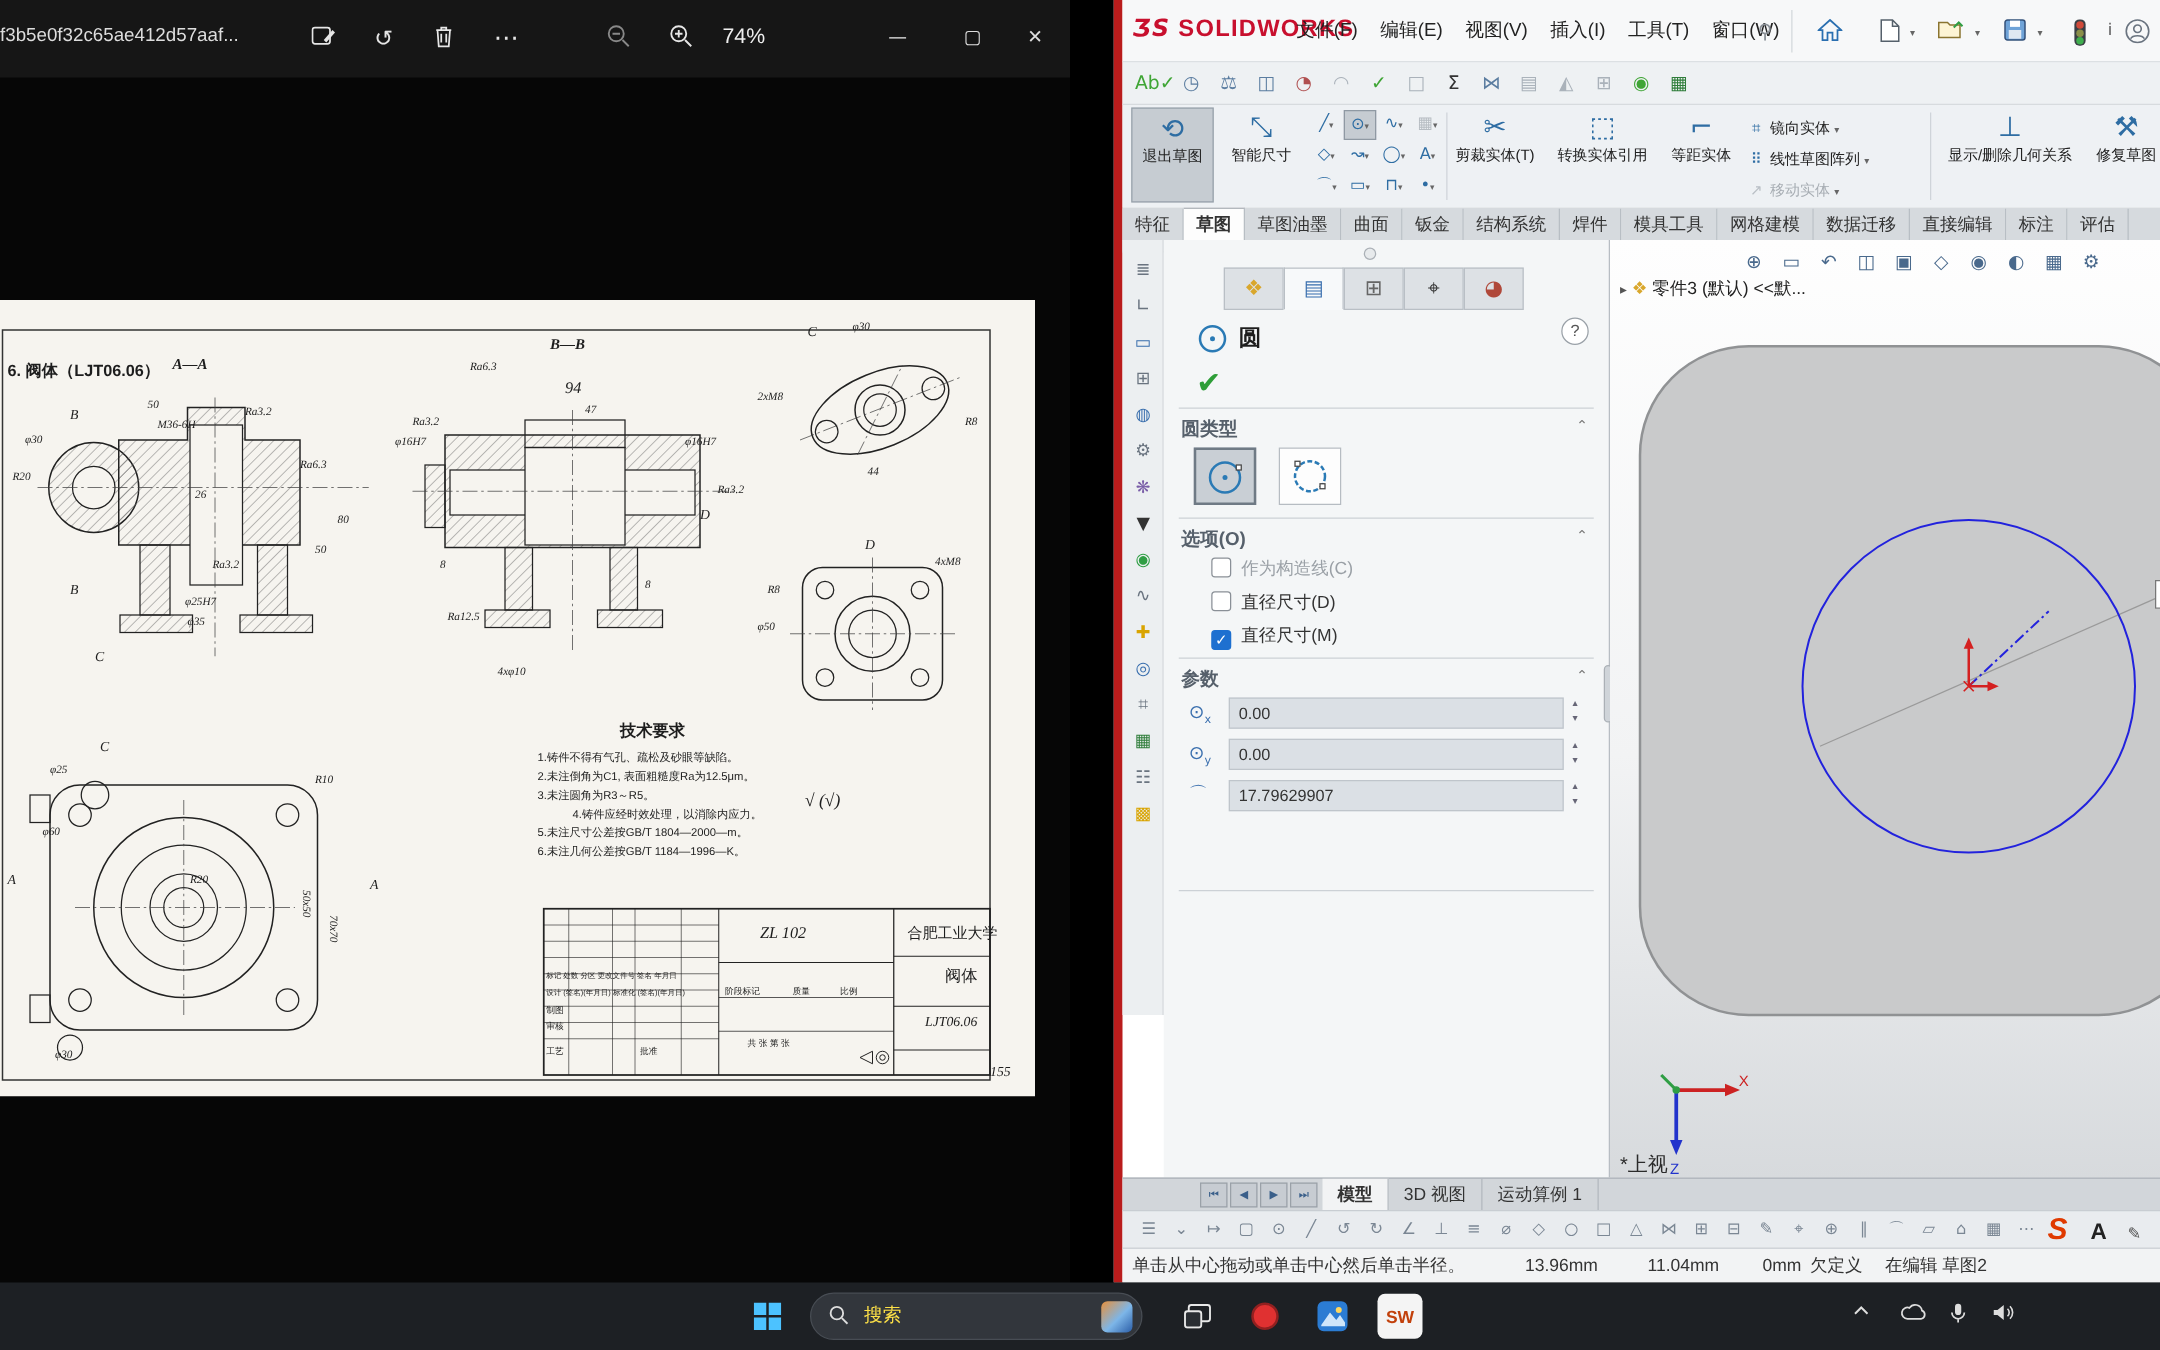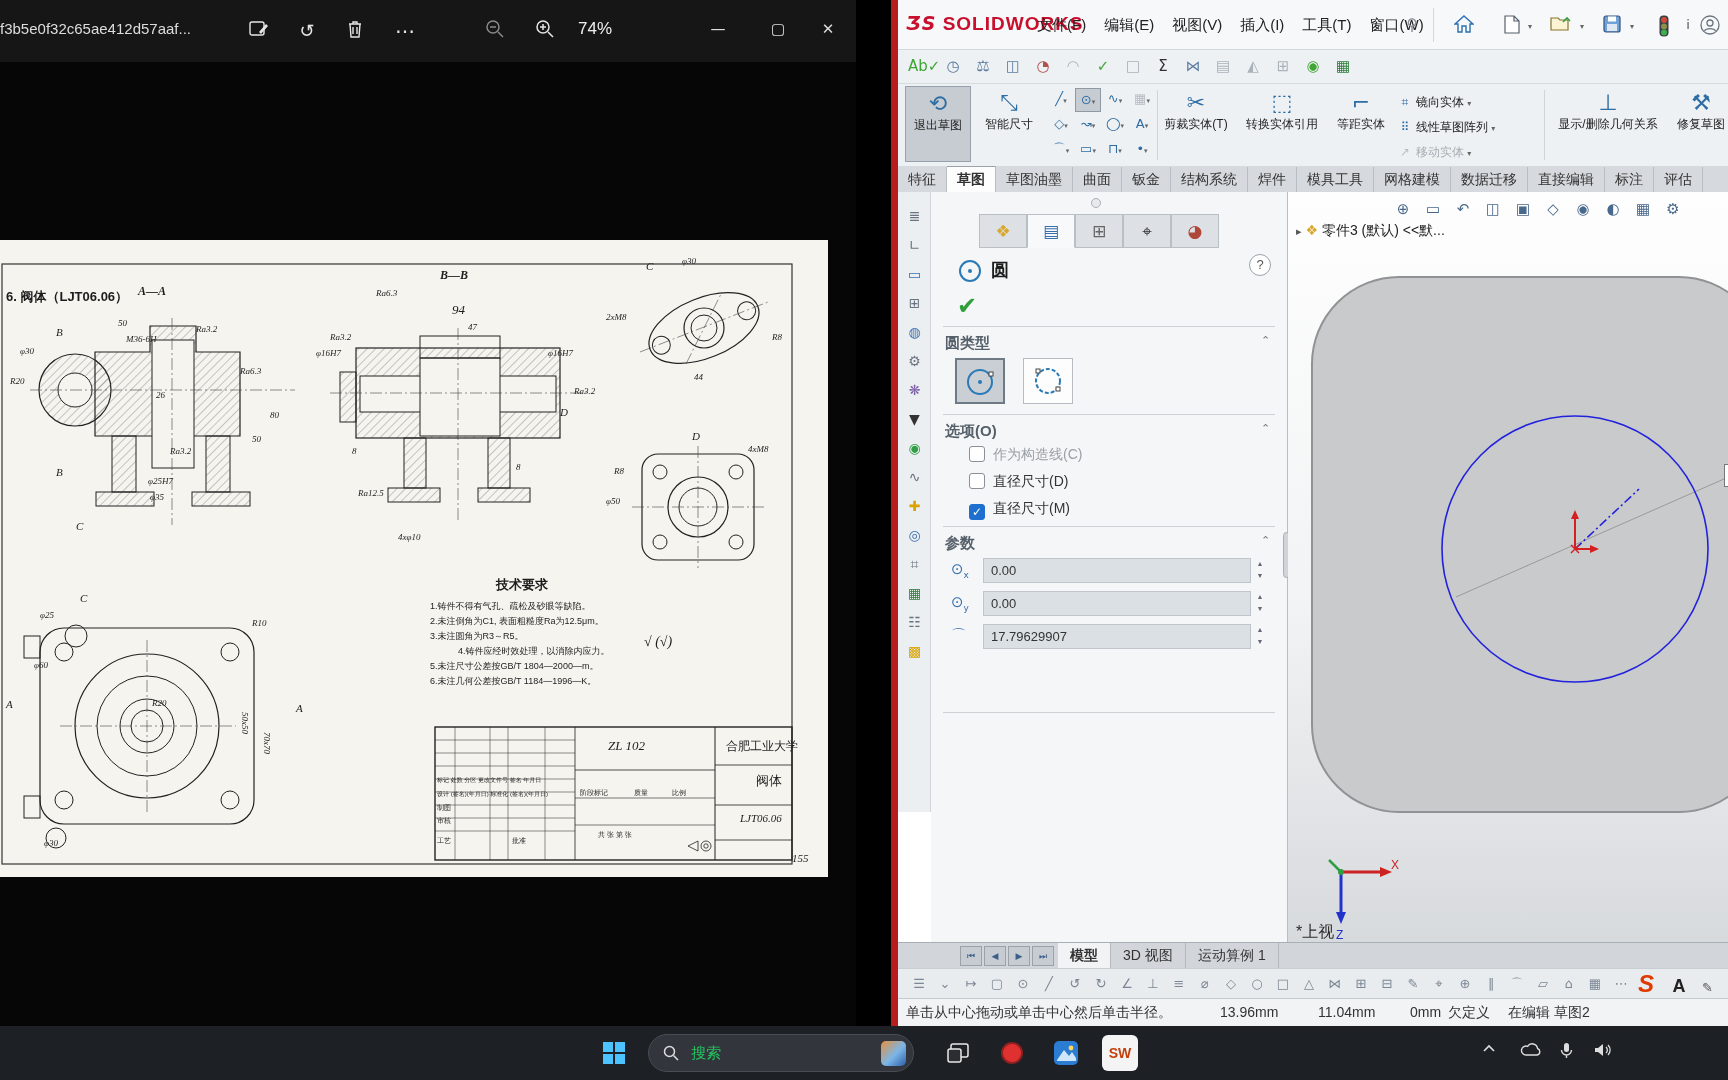--- a/index.html
+++ b/index.html
@@ -124,21 +124,21 @@
             line-height:29px; font-family:"DejaVu Sans",sans-serif; }
   #tray-cluster { left:740px; top:970px; white-space:nowrap; }
   #sw-statusbar { left:0; top:998px; width:873px; height:28px; background:#f2f3f4; border-top:1px solid #c5cacf;
                   font-size:14px; color:#333; }
   .sb-item { position:absolute; top:5px; white-space:nowrap; }
 
   
   #taskbar { left:0; top:1026px; width:1728px; height:54px; background:#1d2024; }
   .tb-icon { position:absolute; top:9px; width:36px; height:36px; border-radius:6px; text-align:center; }
   #search-pill { left:648px; top:8px; width:266px; height:38px; background:#32363c; border:1px solid #484d54;
-                 border-radius:19px; color:#22c55e; font-size:15px; line-height:36px; }
+                 border-radius:19px; color:#fde047; font-size:15px; line-height:36px; }
   #search-pill .thumb { position:absolute; right:7px; top:6px; width:25px; height:25px; border-radius:5px;
                         background:linear-gradient(135deg,#e8903a 0%,#7db6e8 55%,#2b5ea8 100%); }
   #sw-task-icon { background:#f4f4f4; }
   #sw-task-icon .sw-mark { font-size:14px; font-weight:bold; color:#c2410c; line-height:36px; letter-spacing:0; }
   .tray-glyph { position:absolute; top:16px; color:#ddd; }
 </style>
 </head>
 <body>
 
 <div id="stage">

